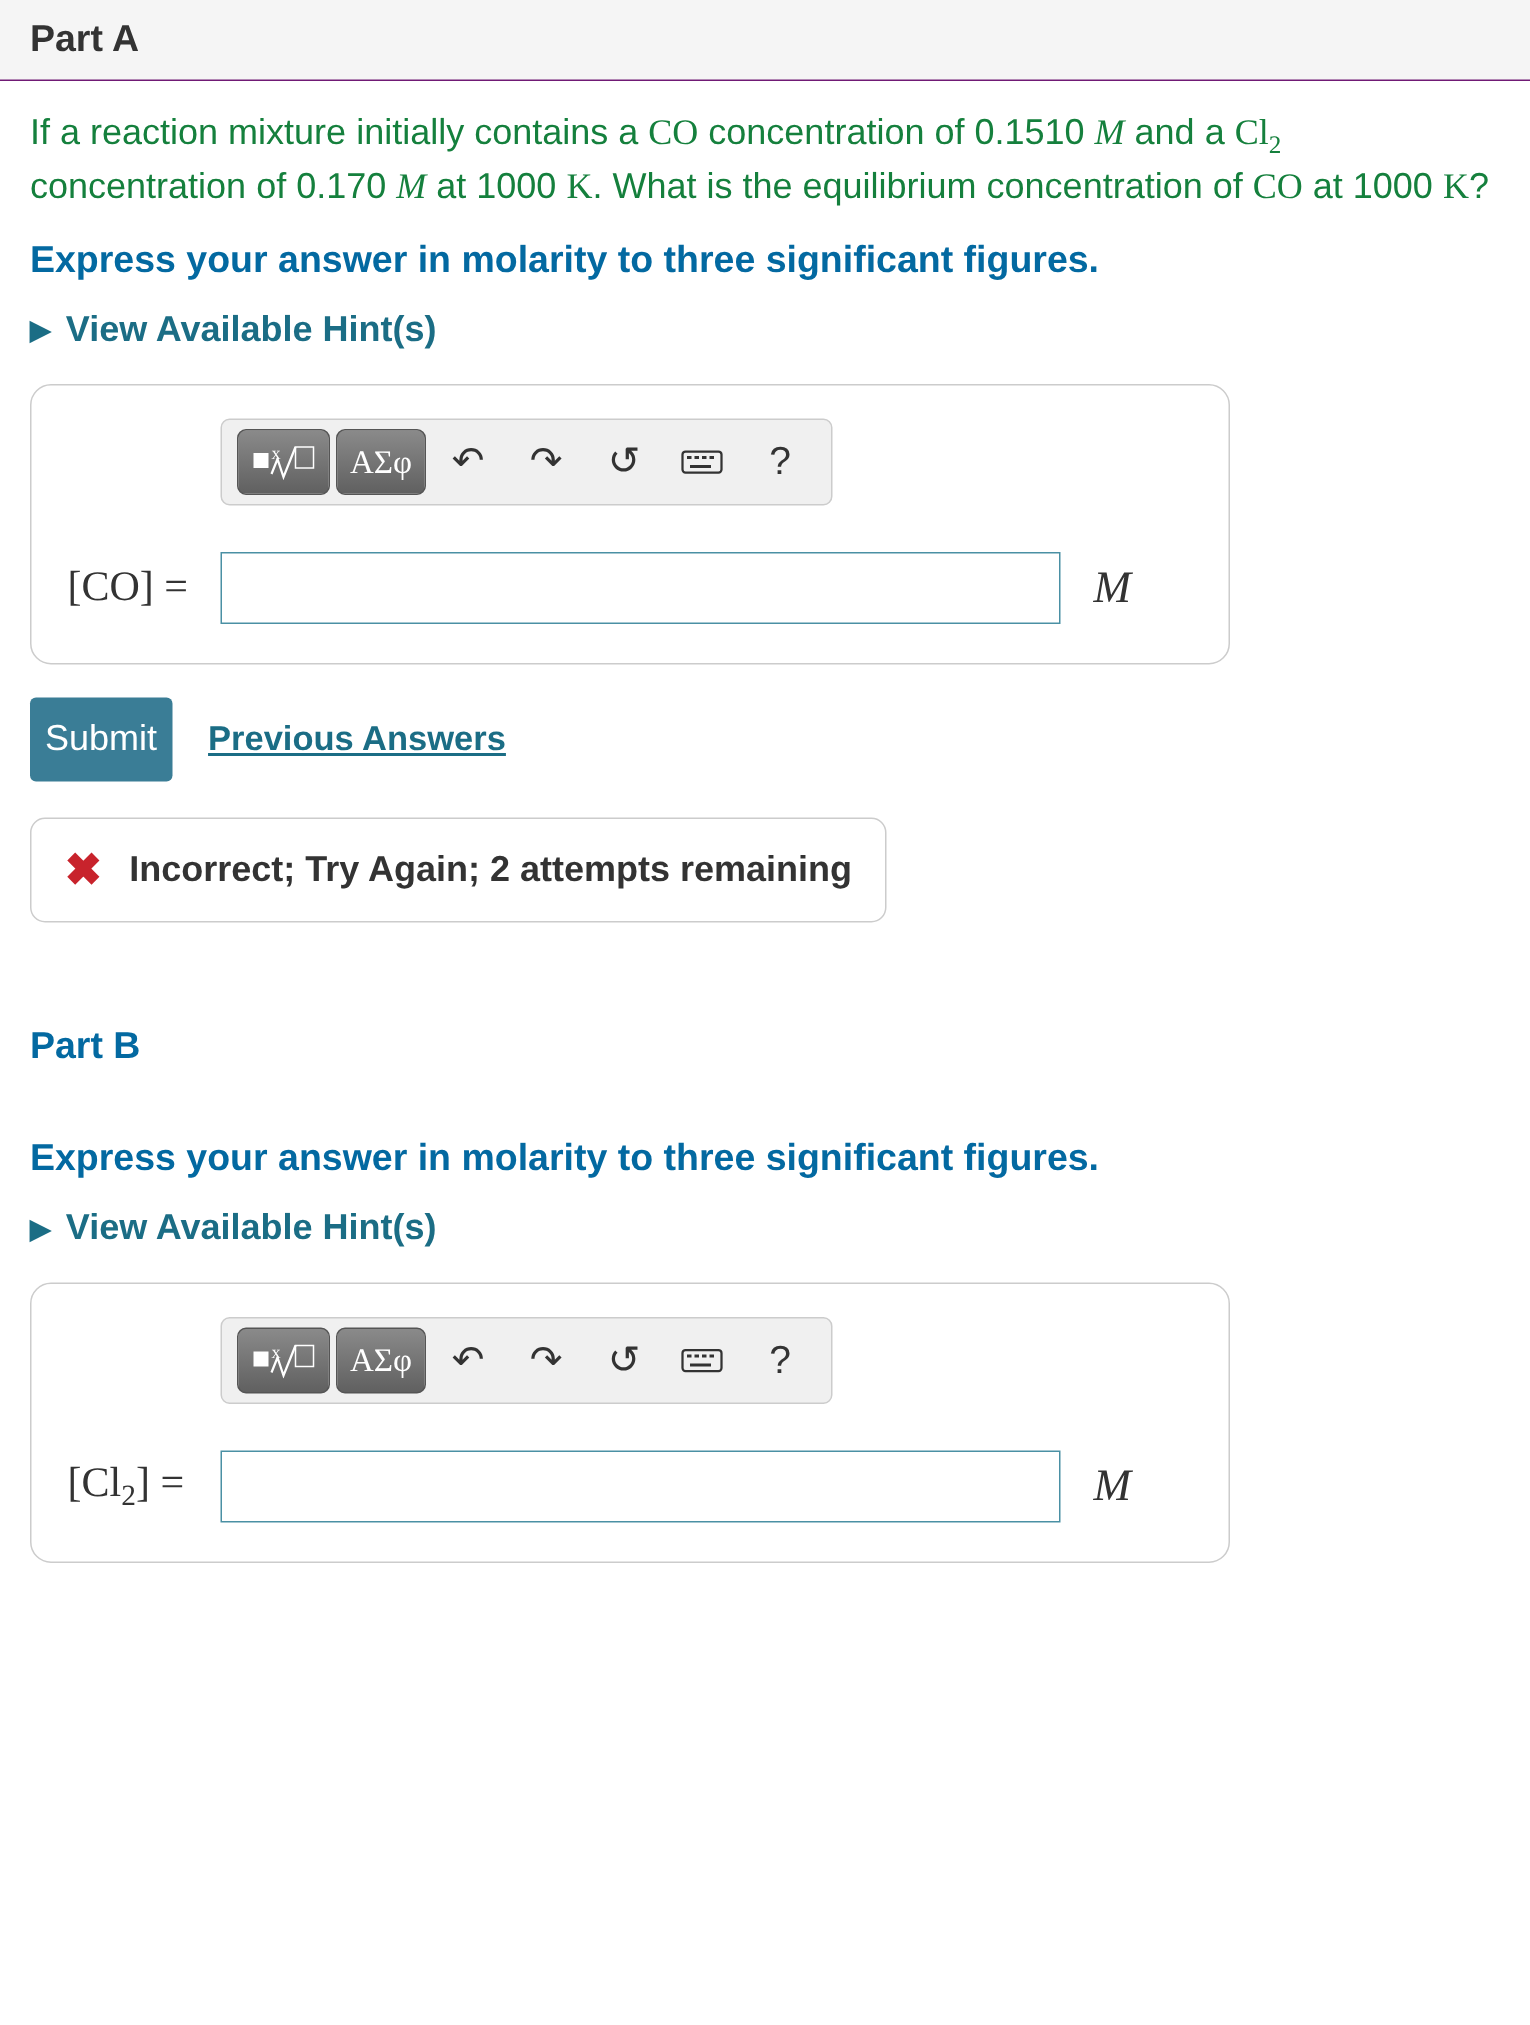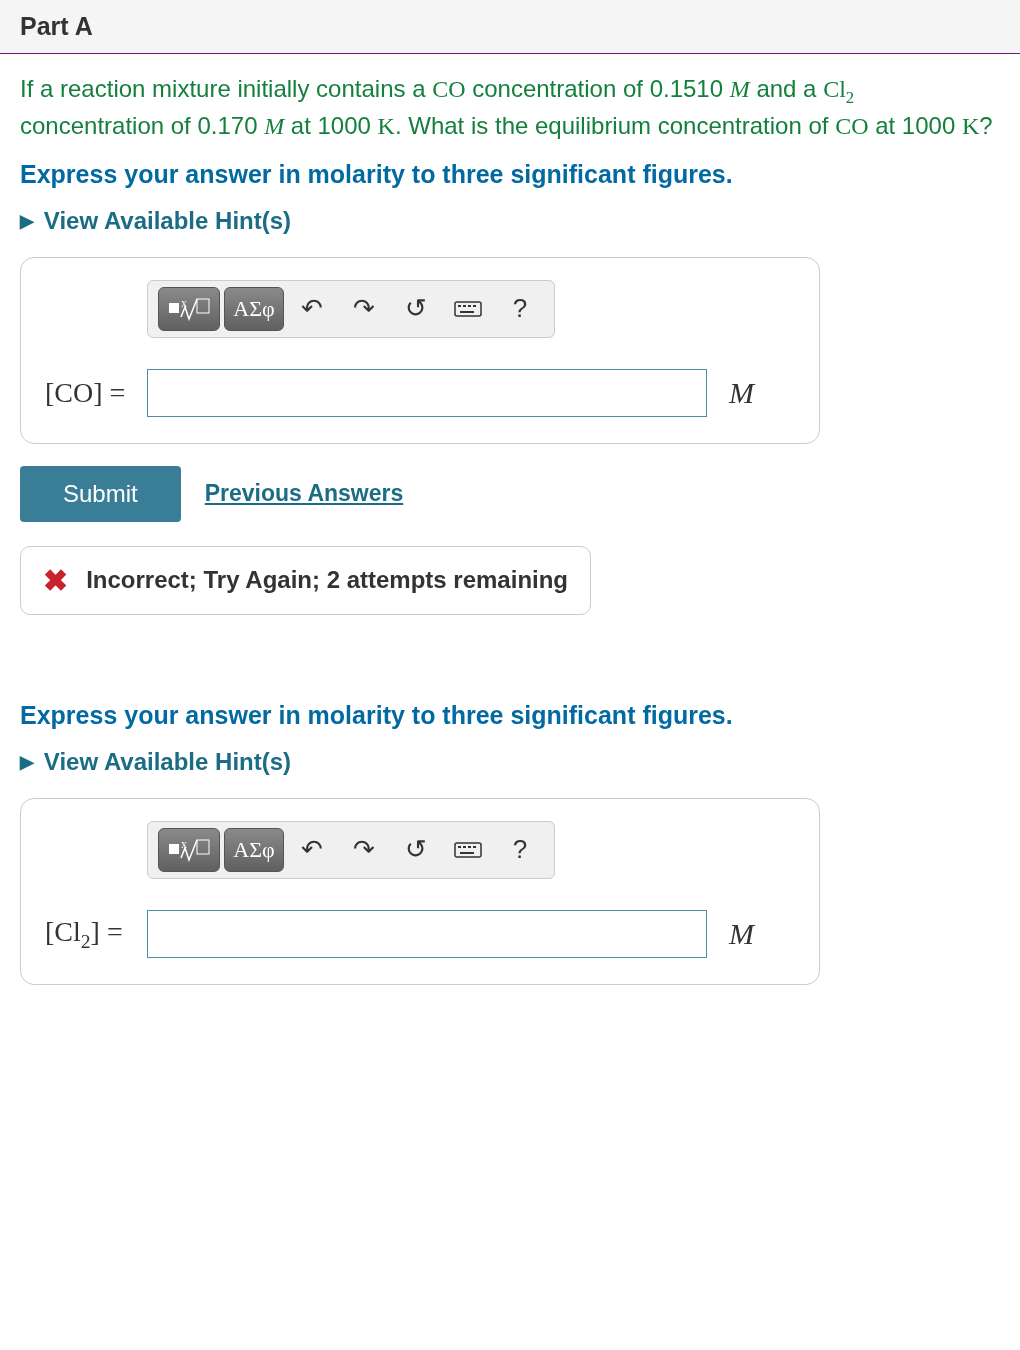--- a/index.html
+++ b/index.html
@@ -120,21 +120,21 @@
     display: flex;
     align-items: center;
     margin-top: 22px;
     gap: 24px;
   }
   .submit-btn {
     background: #3a7d96;
     color: #fff;
     border: none;
     border-radius: 4px;
-    padding: 14px 43px;
+    padding: 14px 10px;
     font-size: 24px;
     cursor: pointer;
   }
   .prev-answers {
     color: #1b6d85;
     text-decoration: underline;
     font-weight: bold;
     font-size: 23px;
     cursor: pointer;
   }
@@ -225,20 +225,21 @@
     <span class="x-icon">✖</span>
     <span>Incorrect; Try Again; 2 attempts remaining</span>
   </div>
 
 </div>
 
 <div class="part-spacer"></div>
 
 <div class="part-body" style="padding-top:0;">
 
+  <div class="instruction" style="font-weight:bold;">Part B</div>
 
   <div style="height:18px;"></div>
 
 
   <div class="instruction">Express your answer in molarity to three significant figures.</div>
 
   <div class="hints-toggle">
     <span class="tri">▶</span>
     <span>View Available Hint(s)</span>
   </div>

